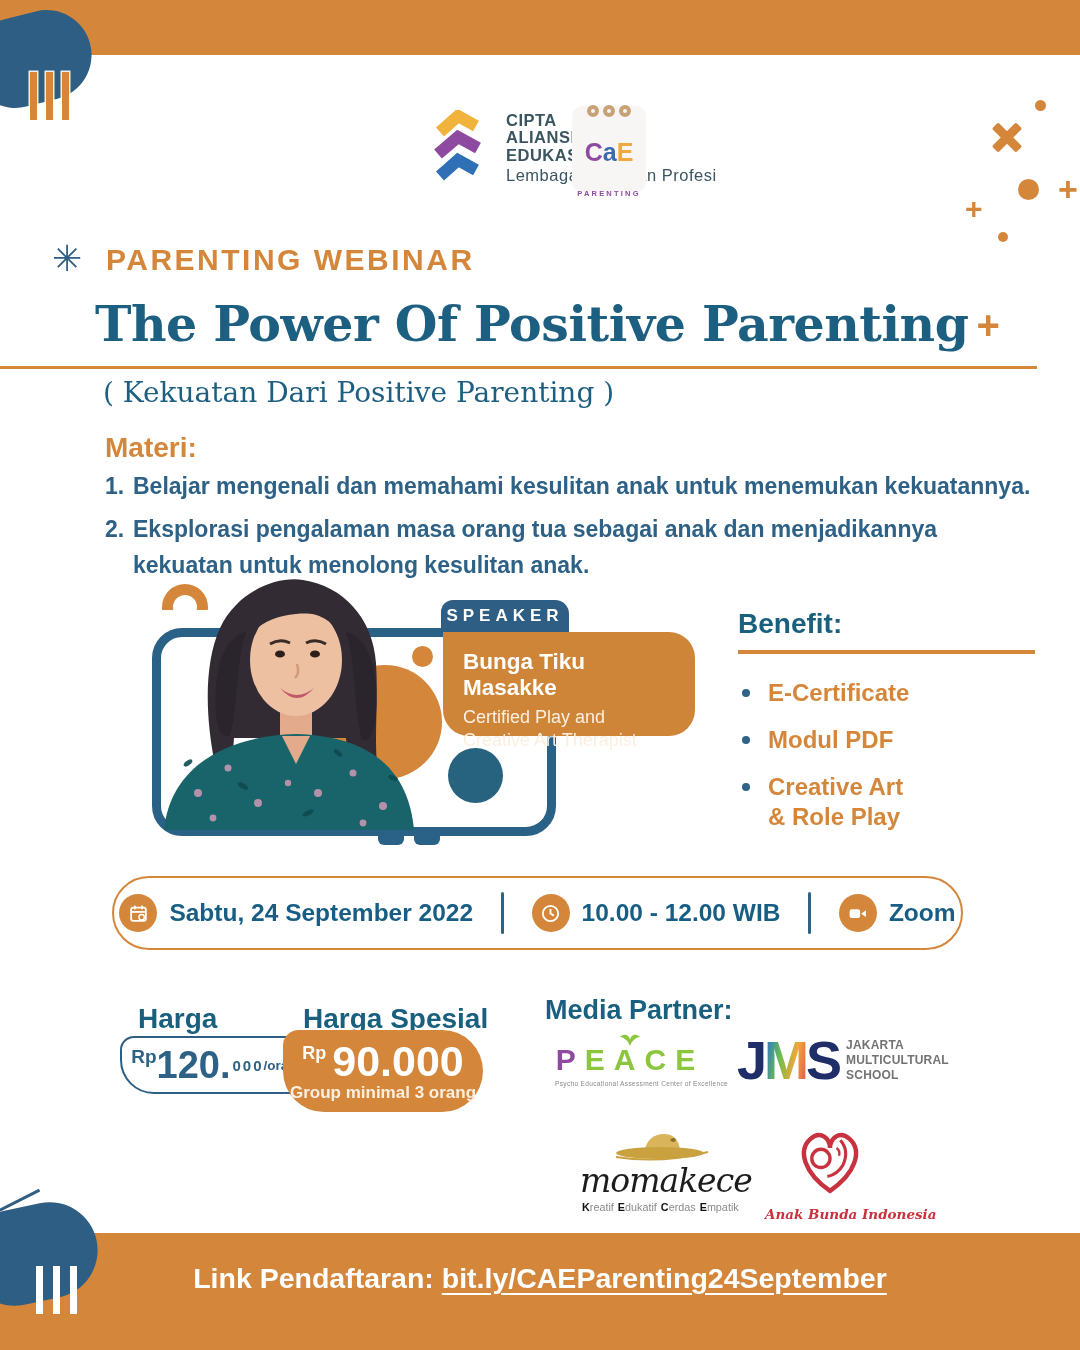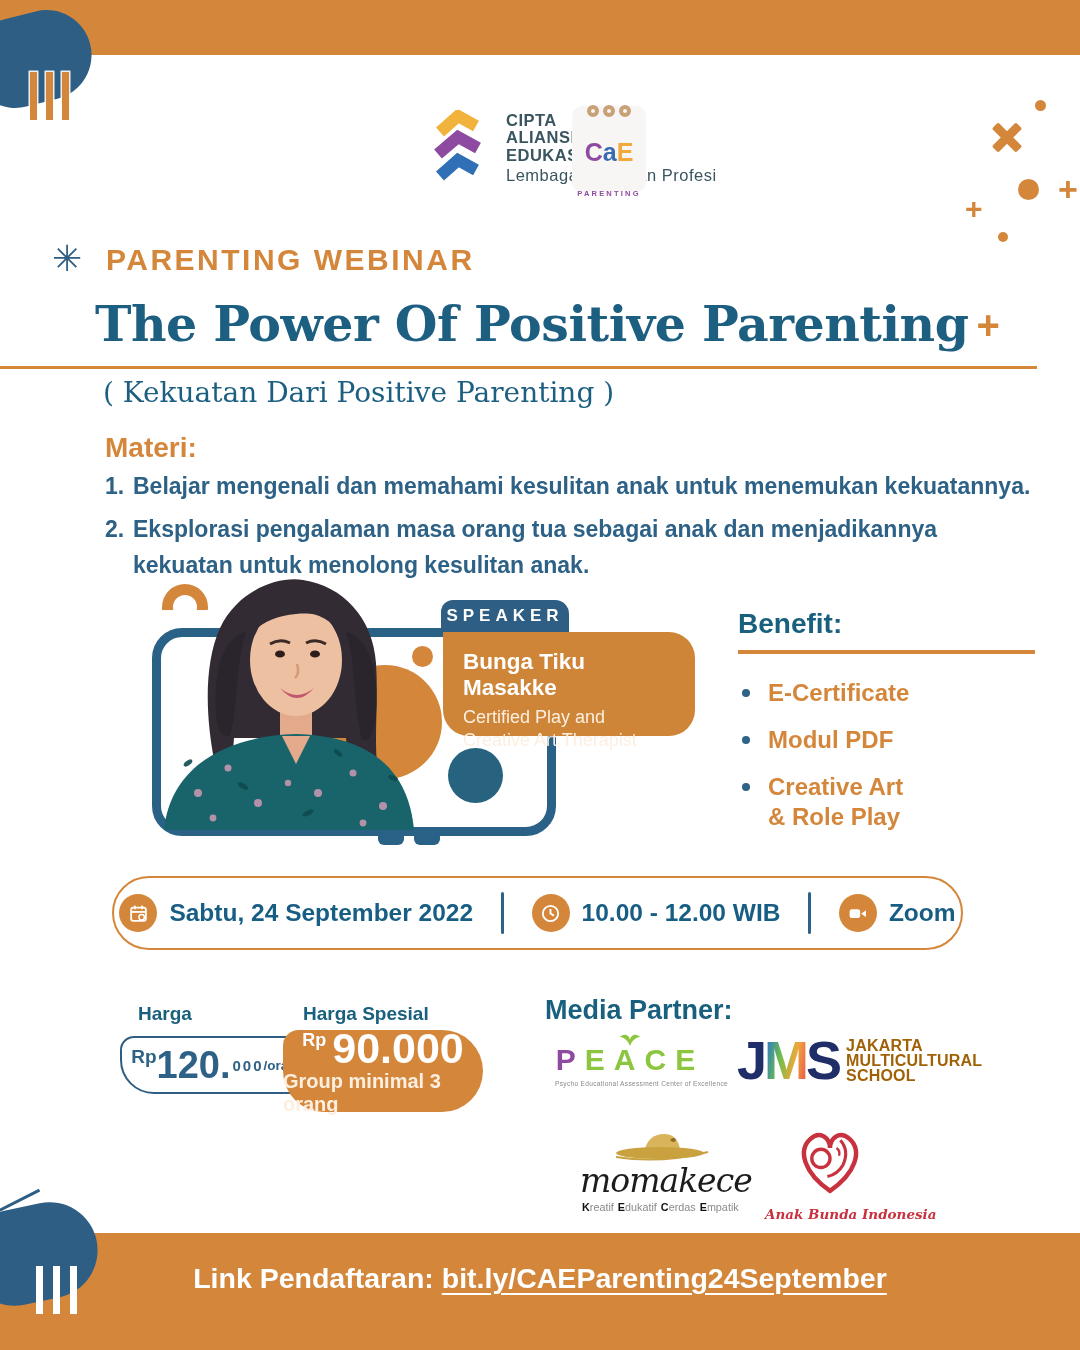--- a/index.html
+++ b/index.html
@@ -85,50 +85,50 @@
 
   
   .pill{left:112px;top:876px;width:851px;height:74px;border:2.5px solid #D4873B;border-radius:38px;
         box-sizing:border-box;display:flex;align-items:center;justify-content:center;gap:24px;}
   .pill-item{display:flex;align-items:center;gap:12px;}
   .pill-ic{width:38px;height:38px;border-radius:50%;background:#D4873B;display:flex;align-items:center;justify-content:center;flex:none;}
   .pill-tx{font-size:24.5px;font-weight:800;color:#185E84;white-space:nowrap;}
   .pill-sep{width:2.5px;height:42px;background:#2E6287;border-radius:2px;margin:0 4px;}
 
   
-  .price-lab{font-size:19px;font-weight:800;color:#19607F;}
+  .price-lab{font-size:28px;font-weight:800;color:#19607F;}
   .price-reg{left:120px;top:1036px;width:196px;height:58px;background:#fff;border:2px solid #2E5E83;
              border-radius:14px 0 0 34px;box-sizing:border-box;z-index:1;
              display:flex;align-items:center;justify-content:center;}
   .price-reg .rp{font-size:19px;font-weight:700;color:#2D6186;align-self:flex-start;margin-top:8px;}
   .price-reg .amt{font-size:38px;font-weight:800;color:#2D6186;line-height:1;}
   .price-reg .stack{display:flex;flex-direction:row;margin-left:2px;margin-top:2px;}
   .price-reg .stack .s1{font-size:15px;font-weight:800;color:#2D6186;letter-spacing:2px;line-height:14px;}
   .price-reg .stack .s2{font-size:13.5px;font-weight:800;color:#2D6186;line-height:14px;}
   .price-sp{left:283px;top:1030px;width:200px;height:82px;background:#D4873B;border-radius:16px 42px 42px 42px;
             z-index:2;display:flex;flex-direction:column;align-items:center;justify-content:center;}
   .price-sp .row{display:flex;align-items:flex-start;gap:6px;}
   .price-sp .rp{font-size:18px;font-weight:700;color:#fff;margin-top:4px;}
   .price-sp .amt{font-size:43px;font-weight:600;color:#fff;line-height:44px;}
-  .price-sp .note{font-size:20px;font-weight:600;color:#FCEFE0;margin-top:0px;}
+  .price-sp .note{font-size:17px;font-weight:600;color:#FCEFE0;margin-top:0px;}
 
   
   .mp-h{left:545px;top:995px;font-size:27px;font-weight:800;color:#19607F;}
   .peace{left:555px;top:1043px;width:150px;text-align:center;}
   .peace-word{font-size:30px;font-weight:600;letter-spacing:9px;position:relative;display:inline-block;}
   .peace-word .p{color:#8E4AA0;}
   .peace-word .g{color:#8CC63F;}
   .peace-word .leaf{position:absolute;left:64px;top:-10px;}
   .peace-tag{font-size:6.6px;color:#8a8a8a;letter-spacing:.3px;margin-top:3px;white-space:nowrap;}
   .jms{left:737px;top:1033px;display:flex;align-items:center;}
   .jms-word{font-size:54px;font-weight:900;letter-spacing:-3px;color:#1F2D69;line-height:1;}
   .jms-word .m{background:linear-gradient(100deg,#2F7CC0 10%,#6FBE4B 40%,#F0A73A 70%,#E8604C 95%);
                -webkit-background-clip:text;background-clip:text;color:transparent;}
   .jms-label{margin-left:7px;}
-  .jms-label div{font-size:16px;font-weight:800;color:#a16207;line-height:15px;letter-spacing:.2px;}
+  .jms-label div{font-size:12px;font-weight:800;color:#737373;line-height:15px;letter-spacing:.2px;}
   .momakece{left:580px;top:1126px;width:160px;text-align:center;}
   .momakece-word{font-family:"DejaVu Serif",serif;font-style:italic;font-size:33px;color:#1c1c1c;line-height:30px;letter-spacing:-1px;}
   .momakece-tag{font-size:10.8px;color:#8a8a8a;margin-top:5px;white-space:nowrap;}
   .momakece-tag span{display:inline-block;margin:0 2px;}
   .momakece-tag span::first-letter{font-weight:800;color:#111;}
   .abi{left:765px;top:1122px;width:130px;text-align:center;}
   .abi-label{font-family:"DejaVu Serif",serif;font-style:italic;font-weight:bold;font-size:13.5px;color:#C8313E;margin-top:2px;white-space:nowrap;}
 
   
   .footer-text{left:0;top:1262px;width:1080px;text-align:center;color:#fff;font-size:28.5px;font-weight:800;}

